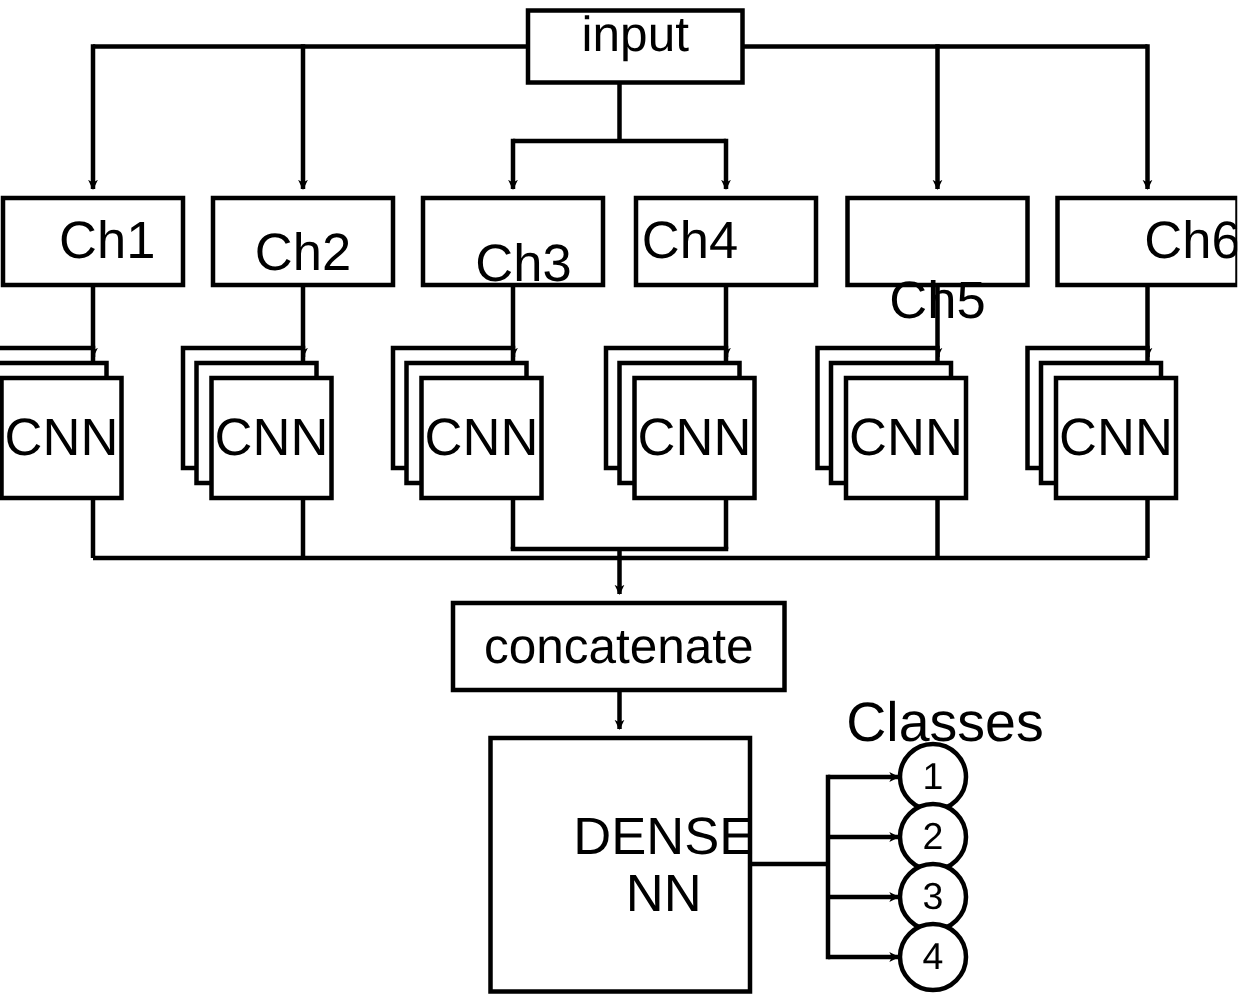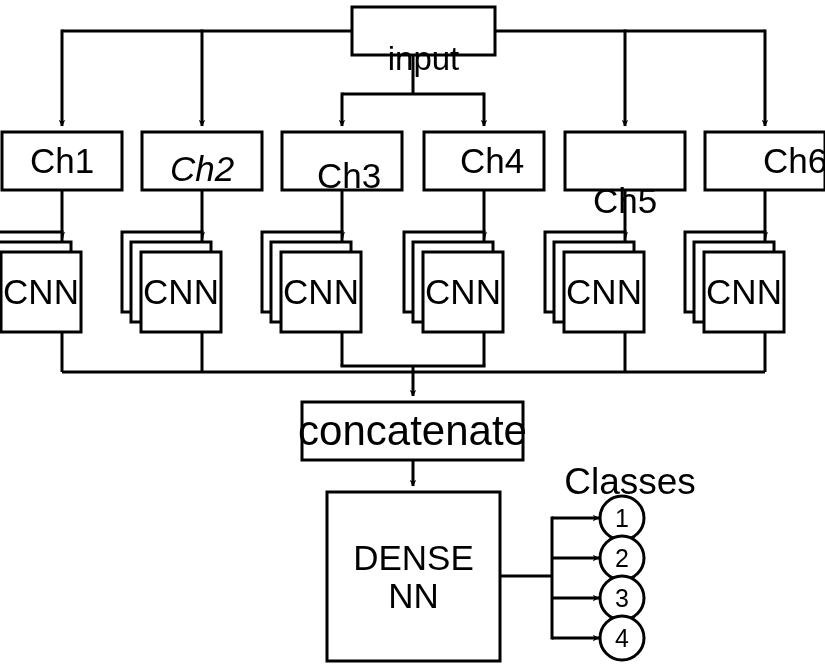--- a/index.html
+++ b/index.html
@@ -32,21 +32,21 @@
     justify-content: center;
     text-align: center;
     color: #000000;
     line-height: 1.06;
     white-space: pre-line;
     pointer-events: none;
   }
   .lbl-input    { font-size: 33px; }
   .lbl-ch       { font-size: 35px; }
   .lbl-cnn      { font-size: 35px; }
-  .lbl-concat   { font-size: 42px; }
+  .lbl-concat   { font-size: 33px; }
   .lbl-dense    { font-size: 35px; }
   .lbl-classes  { font-size: 37px; }
   .lbl-circle   { font-size: 25px; }
 </style>
 </head>
 <body>
 
 <div id="diagram-root">
 
   <svg id="diagram-svg" viewBox="0 0 825 664" xmlns="http://www.w3.org/2000/svg">
@@ -142,39 +142,39 @@
 
       <rect x="327" y="492" width="173" height="169"></rect>
 
       <circle cx="622" cy="518" r="22"></circle>
       <circle cx="622" cy="558" r="22"></circle>
       <circle cx="622" cy="598" r="22"></circle>
       <circle cx="622" cy="638" r="22"></circle>
     </g>
   </svg>
 
-  <div class="node-label lbl-input" style="left:352px; top:7px; width:143px; height:32px;margin-top:36px;">input</div>
+  <div class="node-label lbl-input" style="left:352px; top:7px; width:143px; height:32px;">input</div>
 
-  <div class="node-label lbl-ch" style="left:2px; top:132px; width:120px; height:58px;border-radius:15px;">Ch1</div>
-  <div class="node-label lbl-ch" style="left:142px; top:132px; width:120px; height:74px;font-style:italic;">Ch2</div>
+  <div class="node-label lbl-ch" style="left:2px; top:132px; width:139px; height:58px;border-radius:15px;">Ch1</div>
+  <div class="node-label lbl-ch" style="left:142px; top:132px; width:120px; height:74px;">Ch2</div>
   <div class="node-label lbl-ch" style="left:282px; top:147px; width:134px; height:58px;">Ch3</div>
-  <div class="node-label lbl-ch" style="left:432px; top:132px; width:120px; height:58px;">Ch4</div>
+  <div class="node-label lbl-ch" style="left:400px; top:132px; width:120px; height:58px;">Ch4</div>
   <div class="node-label lbl-ch" style="left:565px; top:132px; width:120px; height:58px;margin-top:40px;">Ch5</div>
   <div class="node-label lbl-ch" style="left:705px; top:132px; width:120px; height:58px;padding-left:30px;">Ch6</div>
 
   <div class="node-label lbl-cnn" style="left:1px; top:252px; width:80px; height:80px;">CNN</div>
   <div class="node-label lbl-cnn" style="left:141px; top:252px; width:80px; height:80px;">CNN</div>
   <div class="node-label lbl-cnn" style="left:281px; top:252px; width:80px; height:80px;">CNN</div>
   <div class="node-label lbl-cnn" style="left:423px; top:252px; width:80px; height:80px;">CNN</div>
   <div class="node-label lbl-cnn" style="left:564px; top:252px; width:80px; height:80px;">CNN</div>
   <div class="node-label lbl-cnn" style="left:704px; top:252px; width:80px; height:80px;">CNN</div>
 
   <div class="node-label lbl-concat" style="left:302px; top:402px; width:221px; height:58px;">concatenate</div>
 
-  <div class="node-label lbl-dense" style="left:327px; top:492px; width:173px; height:169px;">DENSE
+  <div class="node-label lbl-dense" style="left:327px; top:492px; width:173px; height:169px;padding-left:29px;">DENSE
 NN</div>
 
   <div class="node-label lbl-classes" style="left:545px; top:463px; width:170px; height:38px;">Classes</div>
 
   <div class="node-label lbl-circle" style="left:600px; top:496px; width:44px; height:44px;">1</div>
   <div class="node-label lbl-circle" style="left:600px; top:536px; width:44px; height:44px;">2</div>
   <div class="node-label lbl-circle" style="left:600px; top:576px; width:44px; height:44px;">3</div>
   <div class="node-label lbl-circle" style="left:600px; top:616px; width:44px; height:44px;">4</div>
 
 </div>

